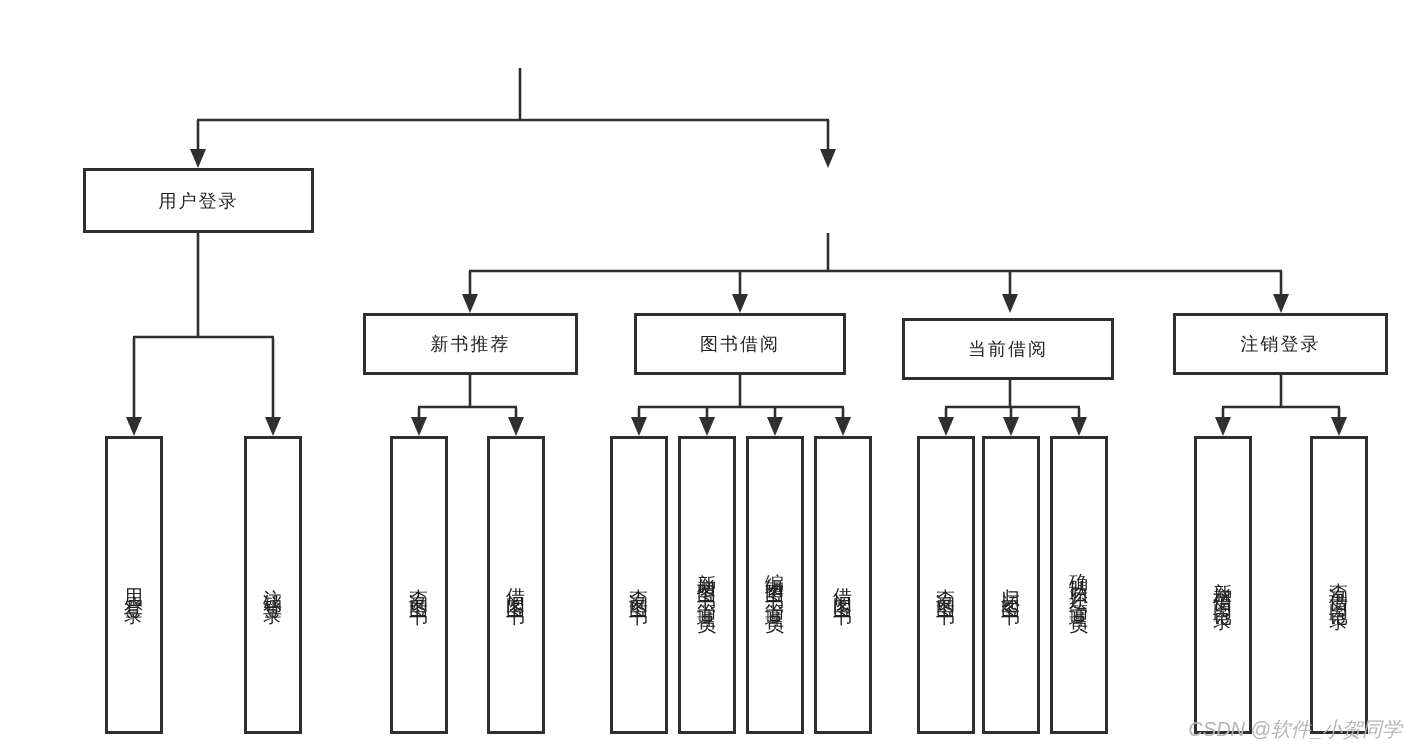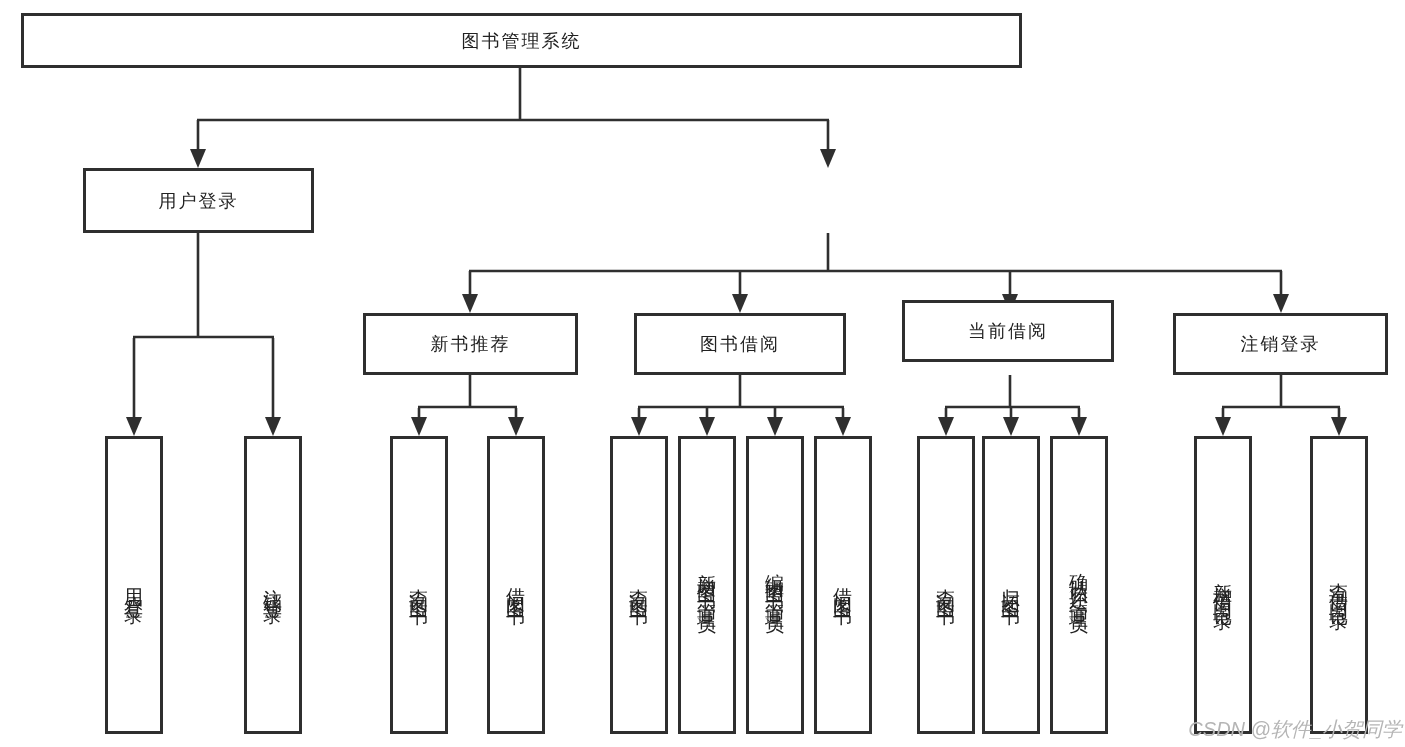--- a/index.html
+++ b/index.html
@@ -98,35 +98,32 @@
       <polygon points="1003,417 1019,417 1011,436"></polygon>
       <polygon points="1071,417 1087,417 1079,436"></polygon>
     </g>
     <g>
       <path d="M1281 375 V408 M1222 407 H1340 M1223 408 V419 M1339 408 V419"></path>
       <polygon points="1215,417 1231,417 1223,436"></polygon>
       <polygon points="1331,417 1347,417 1339,436"></polygon>
     </g>
   </svg>
 
-  <div class="box" style="left:21px;top:13px;width:1001px;height:55px">
-    <span class="hlbl">图书管理系统</span>
-  </div>
 
   <div class="box" style="left:83px;top:168px;width:231px;height:65px">
     <span class="hlbl">用户登录</span>
   </div>
 
   <div class="box" style="left:363px;top:313px;width:215px;height:62px">
     <span class="hlbl">新书推荐</span>
   </div>
   <div class="box" style="left:634px;top:313px;width:212px;height:62px">
     <span class="hlbl">图书借阅</span>
   </div>
-  <div class="box" style="left:902px;top:300px;width:212px;height:62px">
+  <div class="box" style="left:902px;top:318px;width:212px;height:62px">
     <span class="hlbl">当前借阅</span>
   </div>
   <div class="box" style="left:1173px;top:313px;width:215px;height:62px">
     <span class="hlbl">注销登录</span>
   </div>
 
   <div class="box" style="left:105px;top:436px;width:58px;height:298px">
     <span class="vlbl">用户登录</span>
   </div>
   <div class="box" style="left:244px;top:436px;width:58px;height:298px">

